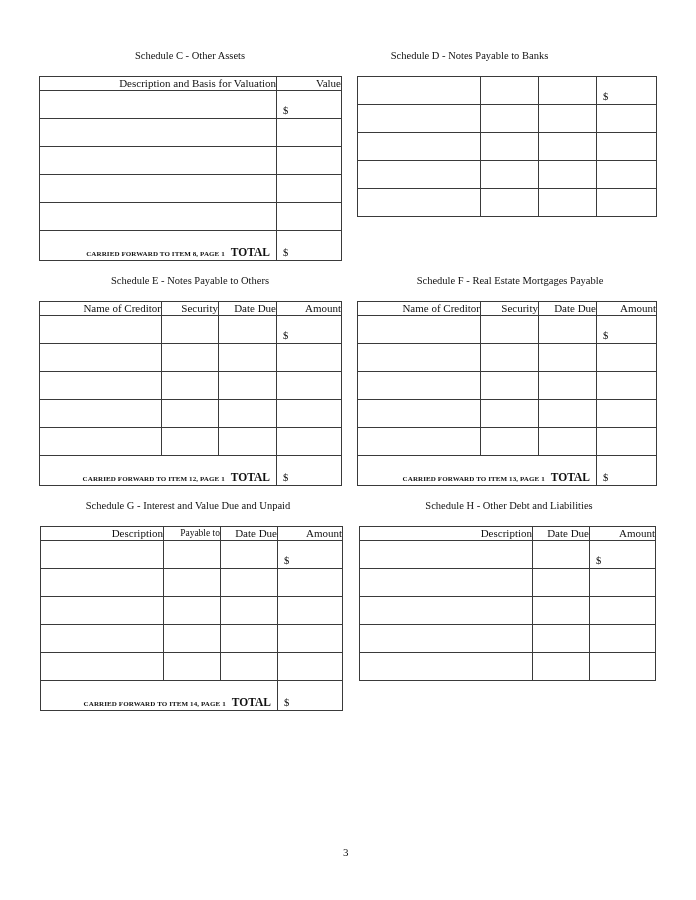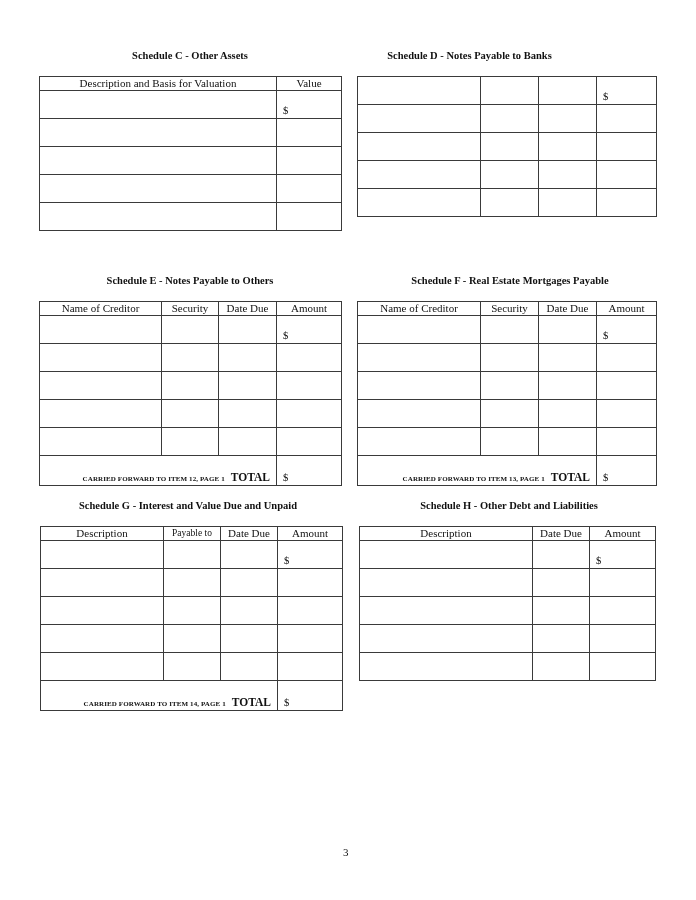--- a/index.html
+++ b/index.html
@@ -1,23 +1,23 @@
 <!DOCTYPE html>
 <html><head>
   <meta charset="utf-8">
   <style>
     html, body { margin: 0; padding: 0; background: #ffffff; }
     body { width: 696px; height: 900px; position: relative; overflow: hidden;
       font-family: "Liberation Serif", "DejaVu Serif", serif; color: #111; }
-    .sched-title { position: absolute; font-weight: bold; font-size: 10.5px; white-space: nowrap;
+    .sched-title { position: absolute; font-weight: normal; font-size: 10.5px; white-space: nowrap;
       text-align: center; }
     table.grid { position: absolute; border-collapse: collapse; table-layout: fixed; }
     table.grid td, table.grid th { border: 1.2px solid #3a3a3a; padding: 0; overflow: hidden; }
     table.grid th { font-weight: normal; font-size: 11px; height: 13px; line-height: 13px;
-      text-align: center; white-space: nowrap; }
+      text-align: right; white-space: nowrap; }
     table.grid th.small { font-size: 9.5px; font-family: Liberation Serif, serif; }
     table.grid td { height: 27px; vertical-align: bottom; font-size: 10.5px; }
     table.grid td .dollar { display: inline-block; padding-left: 6px; padding-bottom: 2px; }
     table.grid td.total-label { text-align: right; vertical-align: bottom; padding-right: 6px; padding-bottom: 2px; white-space: nowrap; }
     .carry { font-size: 7px; font-weight: bold; letter-spacing: 0.1px; }
     .total-word { font-size: 11.5px; font-weight: bold; margin-left: 6px; }
     .page-number { position: absolute; left: 343px; top: 846px; font-size: 11px; }
   </style>
 </head>
 <body>
@@ -46,20 +46,24 @@
         <td></td>
       </tr>
   <tr>
         <td></td>
         <td></td>
       </tr>
   <tr>
         <td></td>
         <td></td>
       </tr>
+  <tr>
+    <td class="total-label"><span class="carry">CARRIED FORWARD TO ITEM 8, PAGE 1</span><span class="total-word">TOTAL</span></td>
+    <td><span class="dollar">$</span></td>
+  </tr>
 </tbody>
   </table>
 
 <div class="sched-title" style="left:357px; top:50px; width:225px;">Schedule D - Notes Payable to Banks</div>
 <table class="grid" style="left:357px; top:76px; width:299px;">
   <colgroup>
       <col style="width:123px">
       <col style="width:58px">
       <col style="width:58px">
       <col style="width:60px">

